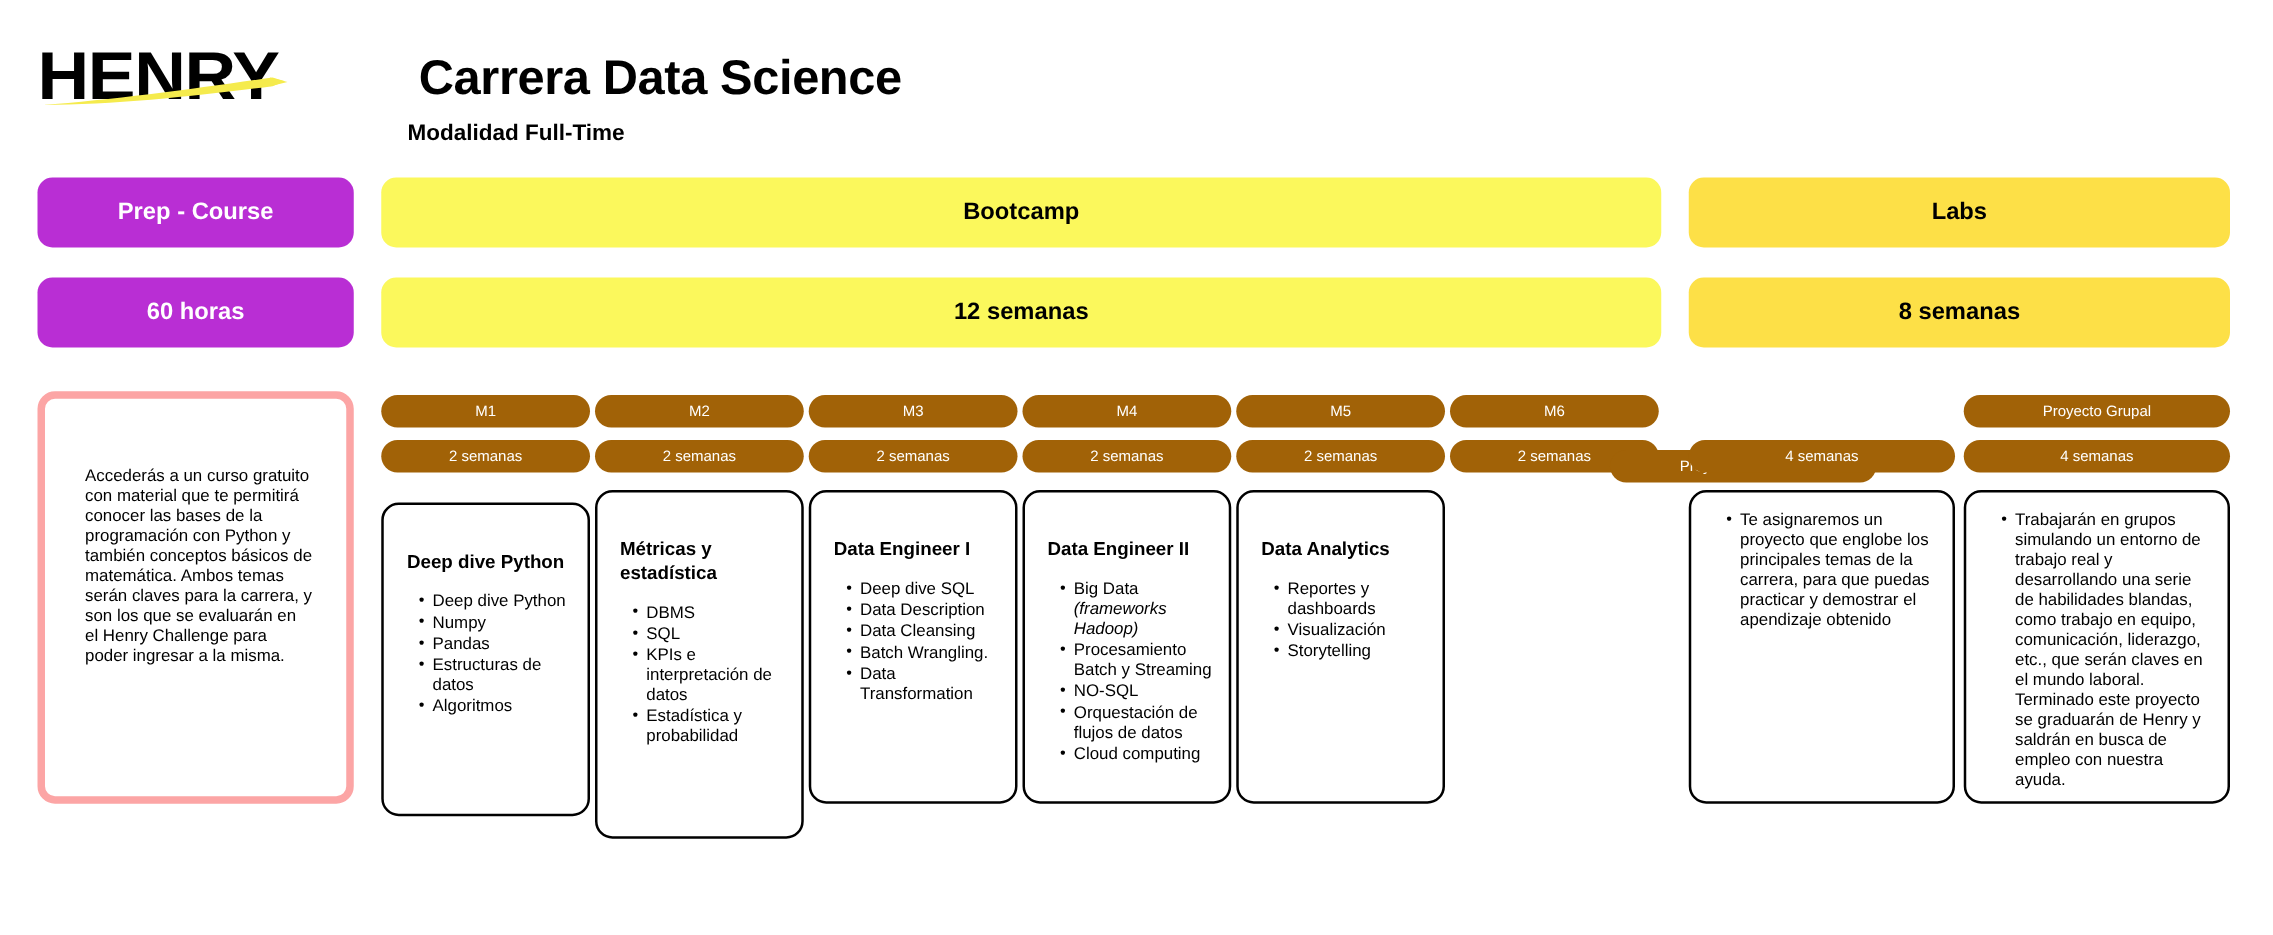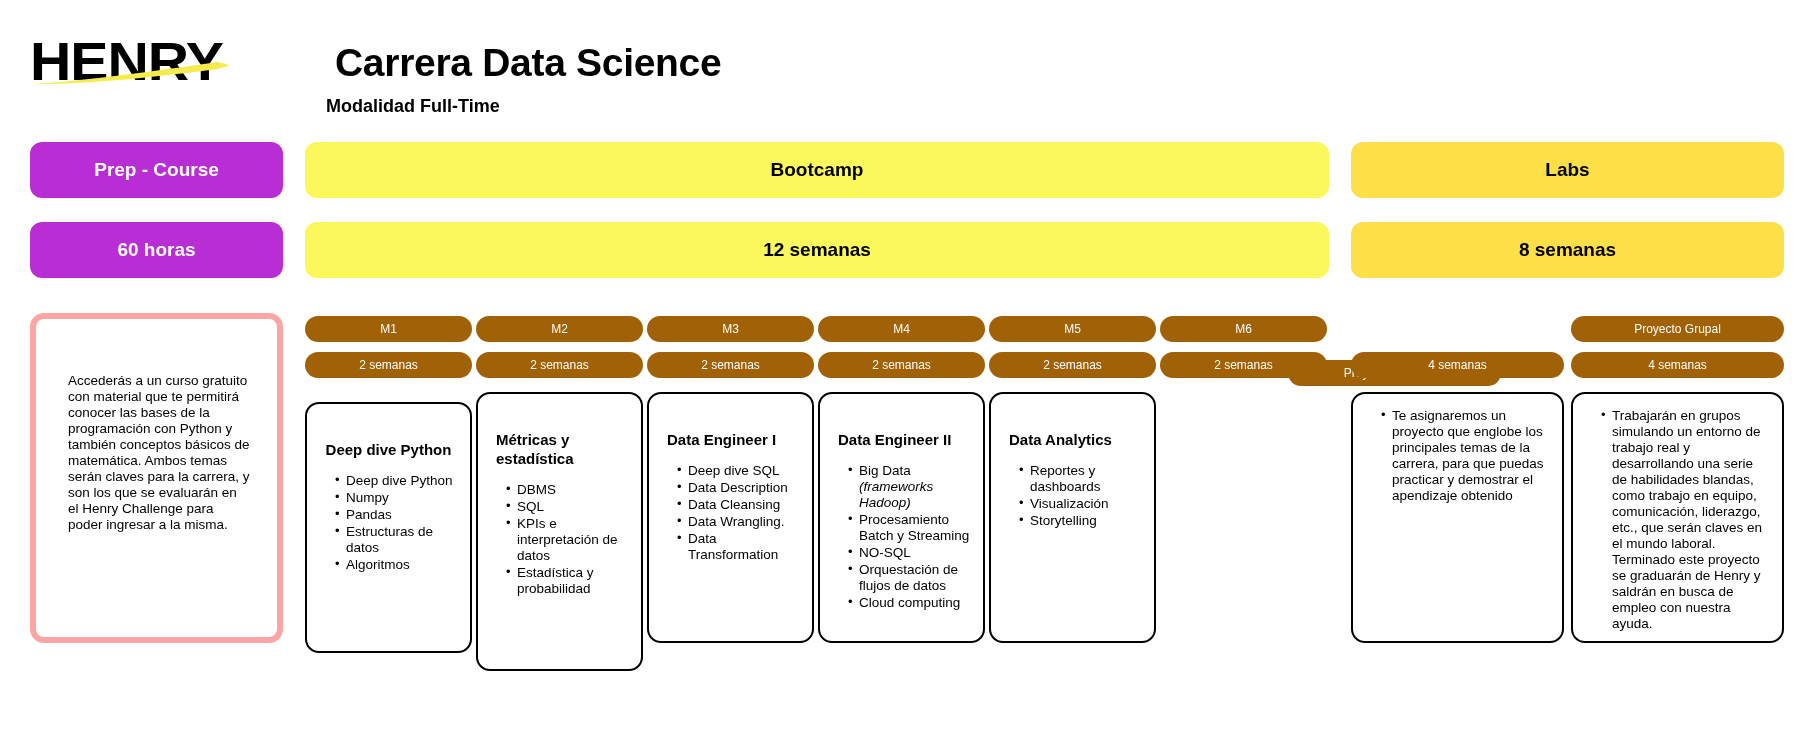--- a/index.html
+++ b/index.html
@@ -245,21 +245,21 @@
   </div>
 
   <div class="pill pill-row-1" style="left:647px;width:167px;">M3</div>
   <div class="pill pill-row-2" style="left:647px;width:167px;">2 semanas</div>
   <div class="card" style="left:647px;top:392px;width:167px;height:251px;">
     <div class="card-title left">Data Engineer I</div>
     <ul class="bullets">
       <li>Deep dive SQL</li>
       <li>Data Description</li>
       <li>Data Cleansing</li>
-      <li>Data Wrangling.</li>
+      <li>Batch Wrangling.</li>
       <li>Data Transformation</li>
     </ul>
   </div>
 
   <div class="pill pill-row-1" style="left:818px;width:167px;">M4</div>
   <div class="pill pill-row-2" style="left:818px;width:167px;">2 semanas</div>
   <div class="card" style="left:818px;top:392px;width:167px;height:251px;">
     <div class="card-title left">Data Engineer II</div>
     <ul class="bullets">
       <li><span>Big Data </span><i>(frameworks Hadoop)</i></li>

